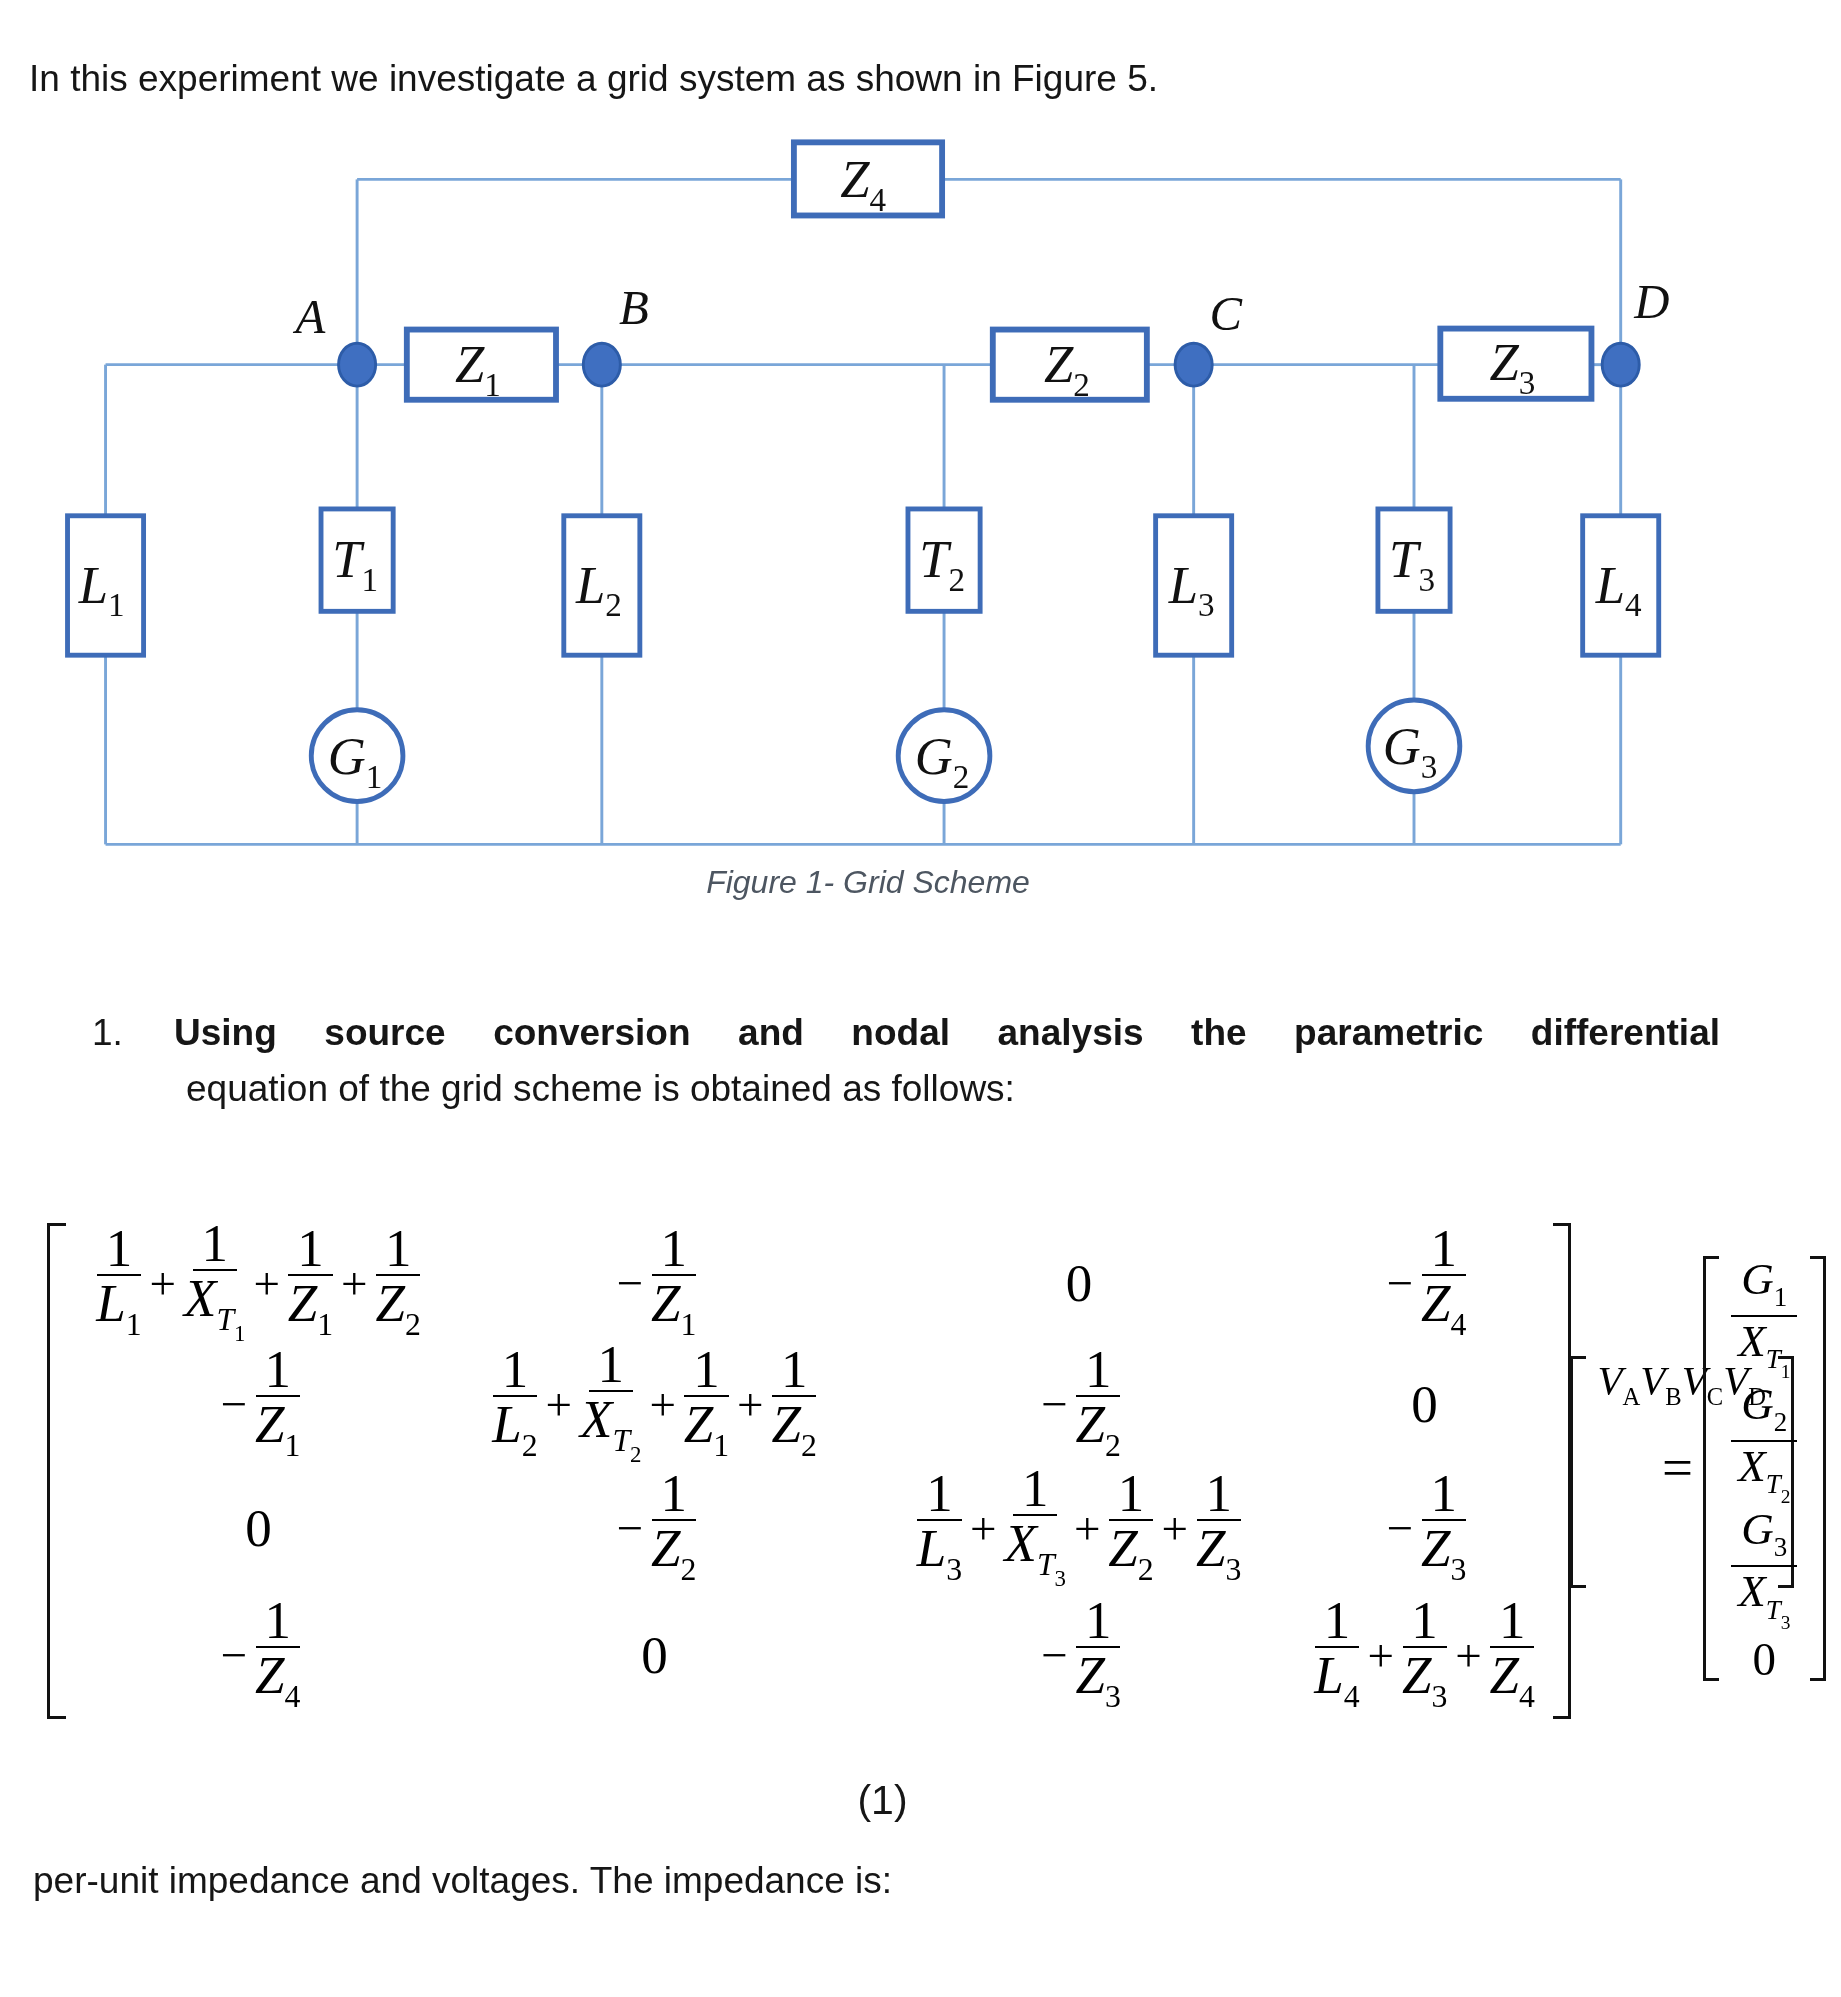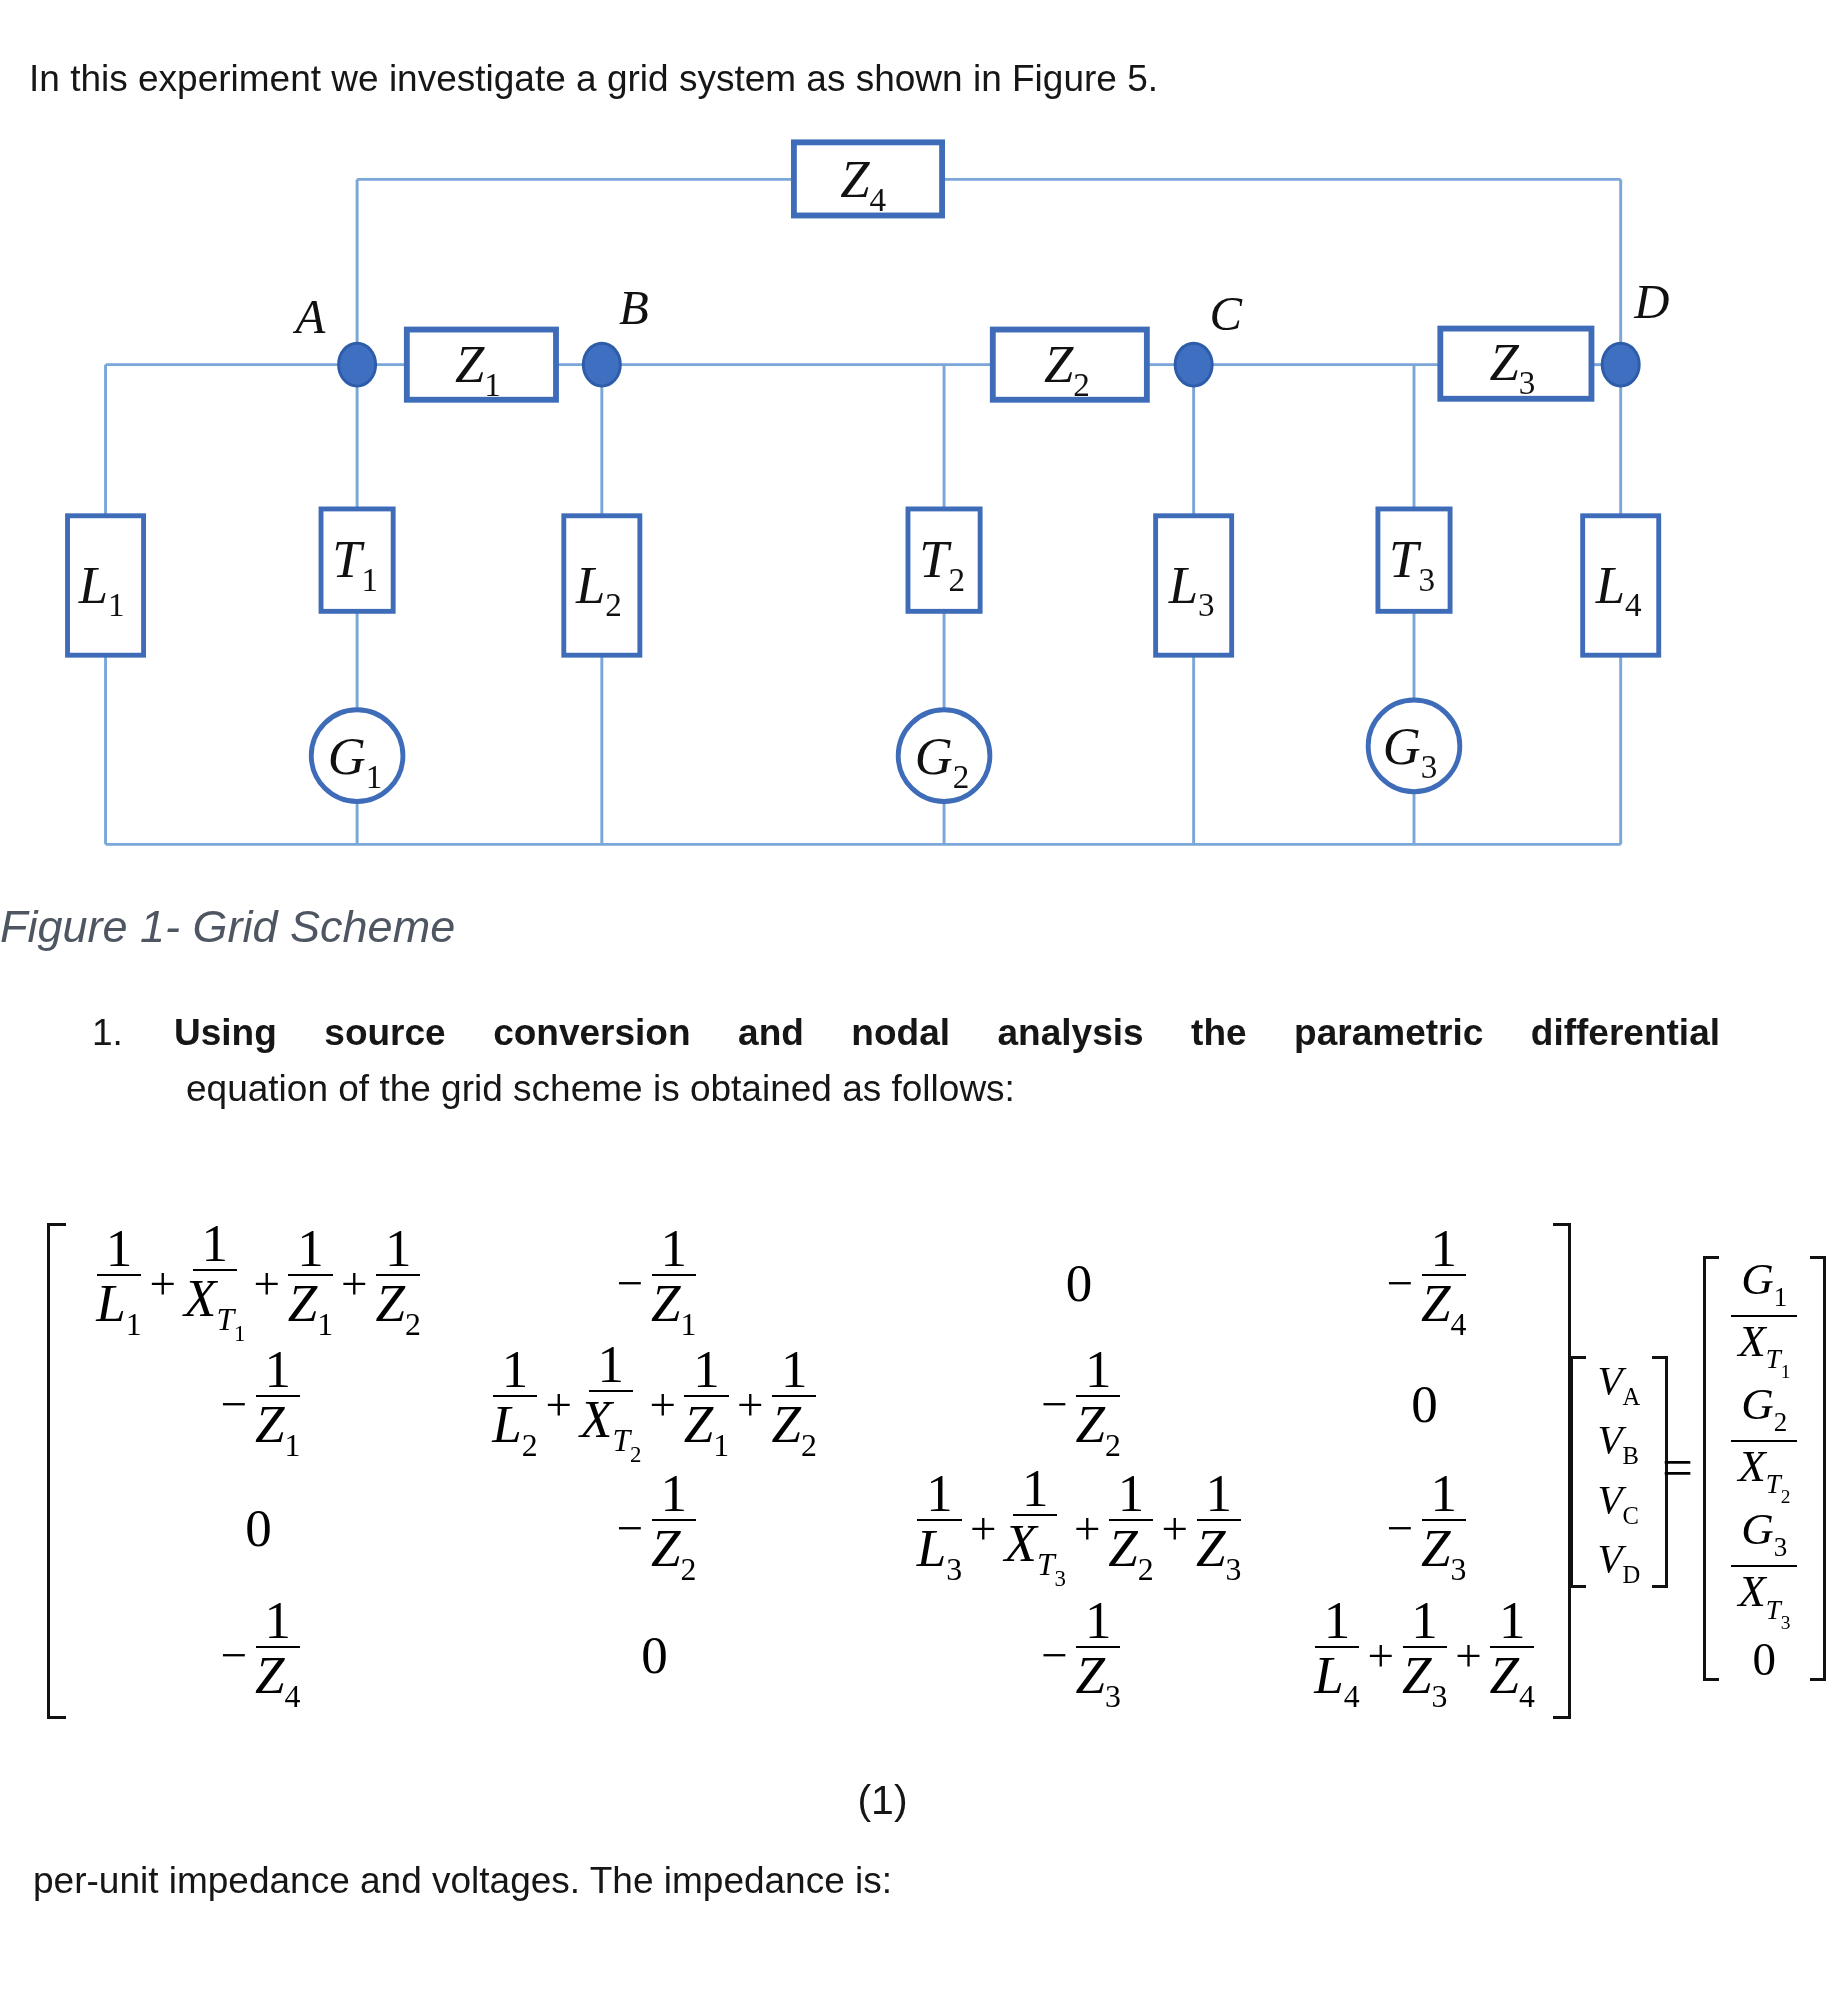--- a/index.html
+++ b/index.html
@@ -20,43 +20,43 @@
   
   .fig{position:absolute;left:0px;top:117px;width:1736px;height:780px;}
   .wire{stroke:var(--wire);stroke-width:3;fill:none;}
   .zbox{fill:#ffffff;stroke:var(--box);stroke-width:6;}
   .ltbox{fill:#ffffff;stroke:var(--box);stroke-width:5;}
   .gcirc{fill:#ffffff;stroke:var(--box);stroke-width:5;}
   .ndot{fill:var(--nodeFill);stroke:var(--nodeBorder);stroke-width:3;}
   .clabel{font-family:"Liberation Serif",serif;font-style:italic;font-size:54px;fill:#111;text-anchor:middle;}
   .nlabel{font-family:"Liberation Serif",serif;font-style:italic;font-size:50px;fill:#111;text-anchor:middle;}
   .subts{font-size:34px;font-style:normal;}
-  .caption{position:absolute;top:901px;left:0;width:1736px;text-align:left;
-    font-size:45px;font-style:italic;color:var(--caption);font-family:"Liberation Sans",sans-serif;}
+  .caption{position:absolute;top:864px;left:0;width:1736px;text-align:center;
+    font-size:32px;font-style:italic;color:var(--caption);font-family:"Liberation Sans",sans-serif;}
 
   
   .math, .math *{font-family:"Liberation Serif",serif;color:#000;}
   i{font-style:italic;font-family:"Liberation Serif",serif;}
   sub{font-size:0.60em;line-height:1;vertical-align:-0.45em;}
   sub sub{font-size:0.72em;vertical-align:-0.5em;}
   .bigmat{position:absolute;left:47px;top:1223px;display:flex;align-items:stretch;}
   .brk{width:15.6px;border:3.9px solid #111;}
   .brk.l{border-right:none;margin-right:2px;}
   .brk.r{border-left:none;margin-left:2px;}
   #matrix-grid{display:grid;grid-template-columns:382px 410px 439px 252px;
     grid-template-rows:119px 123px 125px 129px;}
   .mcell{display:flex;align-items:center;justify-content:center;white-space:nowrap;overflow:visible;}
   .frac{display:inline-flex;flex-direction:column;align-items:center;margin:0 2px;}
   .frac .num{font-size:53px;line-height:45px;padding:2px 8.8px 2.9px;border-bottom:2.9px solid #000;}
   .frac .den{font-size:53px;line-height:49px;padding-top:2.9px;}
   .sign{font-size:47px;margin:0 5.9px;}
   .zero{font-size:53px;}
   .vvec{position:absolute;left:1570px;top:1356px;height:232px;display:flex;align-items:stretch;}
   .vvec .brk, .rvec .brk{width:12.7px;border-width:3.9px;}
-  .vcol{display:flex;flex-direction:column;justify-content:space-between;padding:0 9.8px;}
+  .vcol{display:flex;justify-content:flex-end;padding:0 9.8px;}
   .ventry{font-size:41px;}
   .eqsign{position:absolute;left:1662px;top:1436px;font-size:55px;}
   .rvec{position:absolute;left:1703px;top:1256px;height:425px;display:flex;align-items:stretch;}
   .rcol{display:flex;flex-direction:column;justify-content:space-around;align-items:center;padding:0 8.8px;}
   .rvec .num{font-size:45px;line-height:43px;padding:2px 9.8px 3.9px;}
   .rvec .den{font-size:45px;line-height:43px;}
   .rzero{font-size:47px;}
   .eqnum{position:absolute;top:1777px;left:0;width:1765px;text-align:center;
     font-size:41px;color:#161616;font-family:"Liberation Sans",sans-serif;}
 </style>

